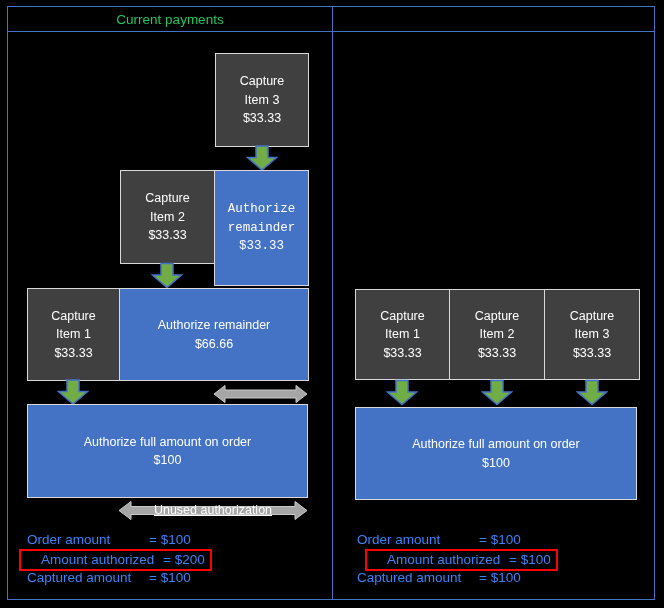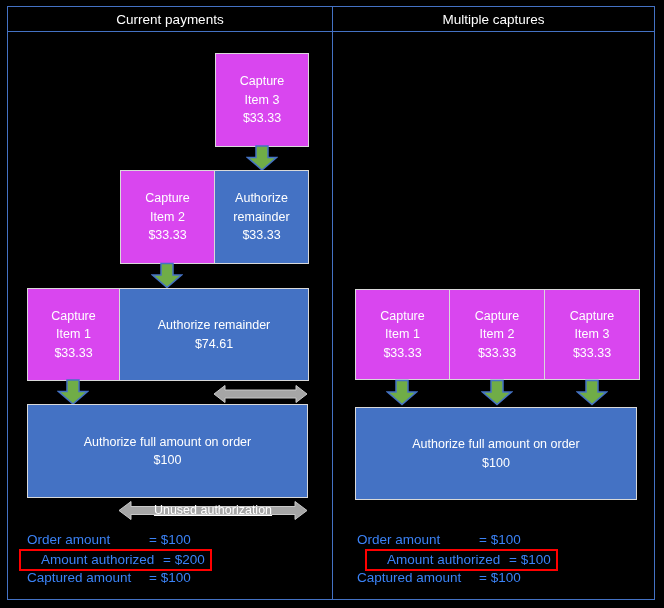--- a/index.html
+++ b/index.html
@@ -6,85 +6,84 @@
   #screen{
     position:relative;width:664px;height:608px;background:#000;
     font-family:"Liberation Sans",sans-serif;overflow:hidden;
   }
   .frame{
     position:absolute;left:7px;top:6px;width:648px;height:594px;
     border:1px solid #4472C4;box-sizing:border-box;
   }
   .hdr{
     position:absolute;top:0;height:24px;display:flex;align-items:center;
-    justify-content:center;color:#ffffff;font-size:13.5px;
+    justify-content:center;color:#22c55e;font-size:13.5px;
   }
   .hdr-left{left:0;width:324px;}
   .hdr-right{left:325px;right:0;}
   .hdr-line{position:absolute;left:0;right:0;top:24px;height:1px;background:#4472C4;}
   .vdiv{position:absolute;left:324px;top:0;bottom:0;width:1px;background:#4472C4;}
   .box{
     position:absolute;box-sizing:border-box;border:1px solid #D9D9D9;color:#fff;
     display:flex;align-items:center;justify-content:center;text-align:center;
     white-space:pre-line;font-size:12.5px;line-height:18.5px;
   }
-  .green{background:#d946ef;}
+  .green{background:#404040;}
   .blue{background:#4472C4;}
   .arrow{position:absolute;line-height:0;}
   .unused-wrap{position:absolute;left:118px;top:500px;width:190px;height:21px;}
   .unused-wrap .lbl-over{
     position:absolute;left:0;top:2px;width:100%;text-align:center;
     color:#fff;font-size:12.5px;line-height:16px;text-decoration:underline;
   }
   .stat{
     position:absolute;color:#3b82f6;font-size:13.5px;white-space:nowrap;line-height:16px;
   }
   .stat .lbl{display:inline-block;width:122px;}
   .stat.hl{border:2px solid #FF0000;padding:1px 5px 1px 20px;}
 </style>
 </head>
 <body>
 
 <div id="screen">
 
   <div class="frame">
     <div class="hdr hdr-left">Current payments</div>
-    <div class="hdr hdr-right">Multiple captures</div>
     <div class="hdr-line"></div>
     <div class="vdiv"></div>
   </div>
 
   <div class="box green" style="left:215px;top:53px;width:94px;height:94px;">Capture
 Item 3
 $33.33</div>
 
   <div class="arrow" style="left:246px;top:145px;">
     <svg width="32" height="26" viewBox="0 0 32 26">
       <polygon points="10,1 22,1 22,12.5 30.5,12.5 16,25 1.5,12.5 10,12.5" fill="#70AD47" stroke="#4472C4" stroke-width="1.5"></polygon>
     </svg>
   </div>
 
   <div class="box green" style="left:120px;top:170px;width:95px;height:94px;">Capture
 Item 2
 $33.33</div>
-  <div class="box blue" style="left:214px;top:170px;width:95px;height:94px;">Authorize
+  <div class="box blue" style="left:214px;top:170px;width:95px;height:116px;font-family:Liberation Mono, monospace;">Authorize
 remainder
 $33.33</div>
 
   <div class="arrow" style="left:151px;top:262px;">
     <svg width="32" height="27" viewBox="0 0 32 26">
       <polygon points="10,1 22,1 22,12.5 30.5,12.5 16,25 1.5,12.5 10,12.5" fill="#70AD47" stroke="#4472C4" stroke-width="1.5"></polygon>
     </svg>
   </div>
 
   <div class="box green" style="left:27px;top:288px;width:93px;height:93px;">Capture
 Item 1
 $33.33</div>
   <div class="box blue" style="left:119px;top:288px;width:190px;height:93px;">Authorize remainder
-$74.61</div>
+$66.66</div>
 
   <div class="arrow" style="left:57px;top:379px;">
     <svg width="32" height="26" viewBox="0 0 32 26">
       <polygon points="10,1 22,1 22,12.5 30.5,12.5 16,25 1.5,12.5 10,12.5" fill="#70AD47" stroke="#4472C4" stroke-width="1.5"></polygon>
     </svg>
   </div>
 
   <div class="arrow" style="left:213px;top:384px;">
     <svg width="95" height="20" viewBox="0 0 95 20">
       <polygon points="1,10 12,1.5 12,6 83,6 83,1.5 94,10 83,18.5 83,14 12,14 12,18.5" fill="#A6A6A6" stroke="#C9C9C9" stroke-width="1"></polygon>

